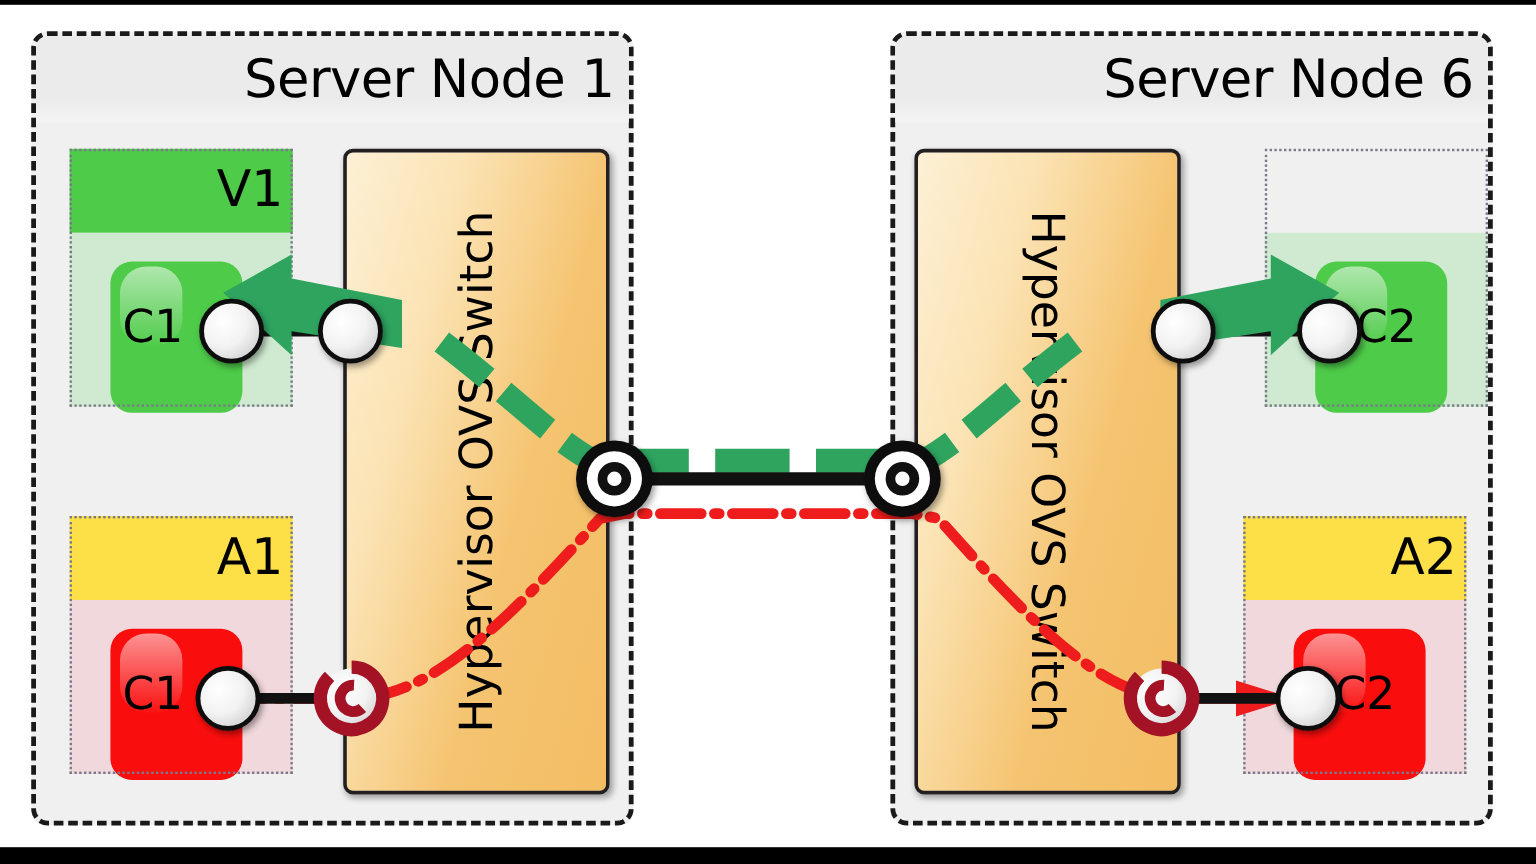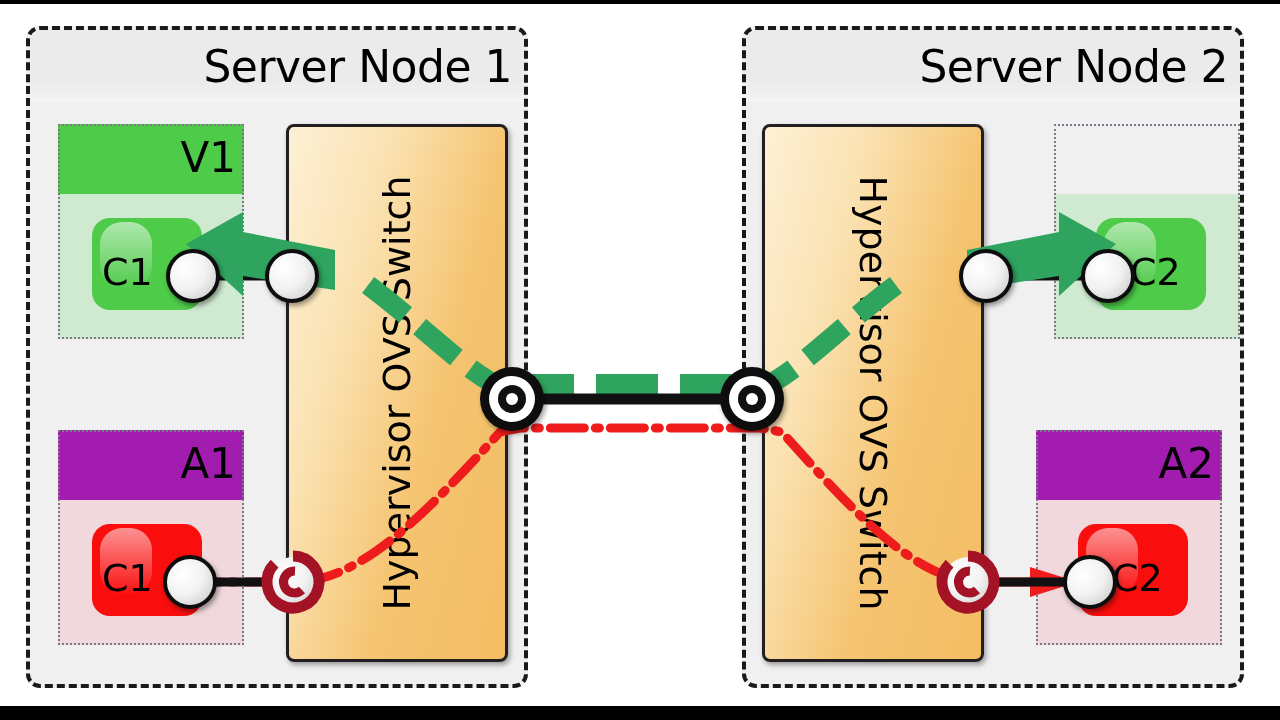--- a/index.html
+++ b/index.html
@@ -89,21 +89,21 @@
   }
   .vm-body {
     position: absolute;
     left: 0; right: 0; top: 70px; bottom: 0;
   }
   .container-chip {
     position: absolute;
     left: 34px;
     top: 24px;
     width: 110px;
-    height: 92px;
+    height: 126px;
     border-radius: 18px;
     overflow: hidden;
   }
   .chip-gloss {
     position: absolute;
     left: 8px;
     top: 4px;
     width: 52px;
     height: 66px;
     border-radius: 22px;
@@ -116,21 +116,21 @@
     font-size: 38px;
     line-height: 56px;
     color: #000;
   }
 
   
   .vm-green .vm-titlebar { background: #4ecb49; }
   .vm-green .vm-body { background: #cfead0; }
   .vm-green .container-chip { background: #4ecb49; }
   
-  .vm-red .vm-titlebar { background: #a21caf; }
+  .vm-red .vm-titlebar { background: #fde047; }
   .vm-red .vm-body { background: #f0d8dc; }
   .vm-red .container-chip { background: #fa0d0d; }
 
   
   .ovs {
     position: absolute;
     top: 124px;
     width: 222px;
     height: 538px;
     box-sizing: border-box;
@@ -167,21 +167,21 @@
 
 <div id="stage">
 
   <div class="node" id="node-1">
     <div class="node-header"></div>
     <div class="node-title">Server Node 1</div>
   </div>
 
   <div class="node" id="node-2">
     <div class="node-header"></div>
-    <div class="node-title">Server Node 2</div>
+    <div class="node-title">Server Node 6</div>
   </div>
 
   <div class="vmbox vm-green" style="left:58px; top:124px;">
     <div class="vm-titlebar">
       <div class="vm-title">V1</div>
     </div>
     <div class="vm-body">
       <div class="container-chip">
         <div class="chip-gloss"></div>
         <div class="chip-label">C1</div>

